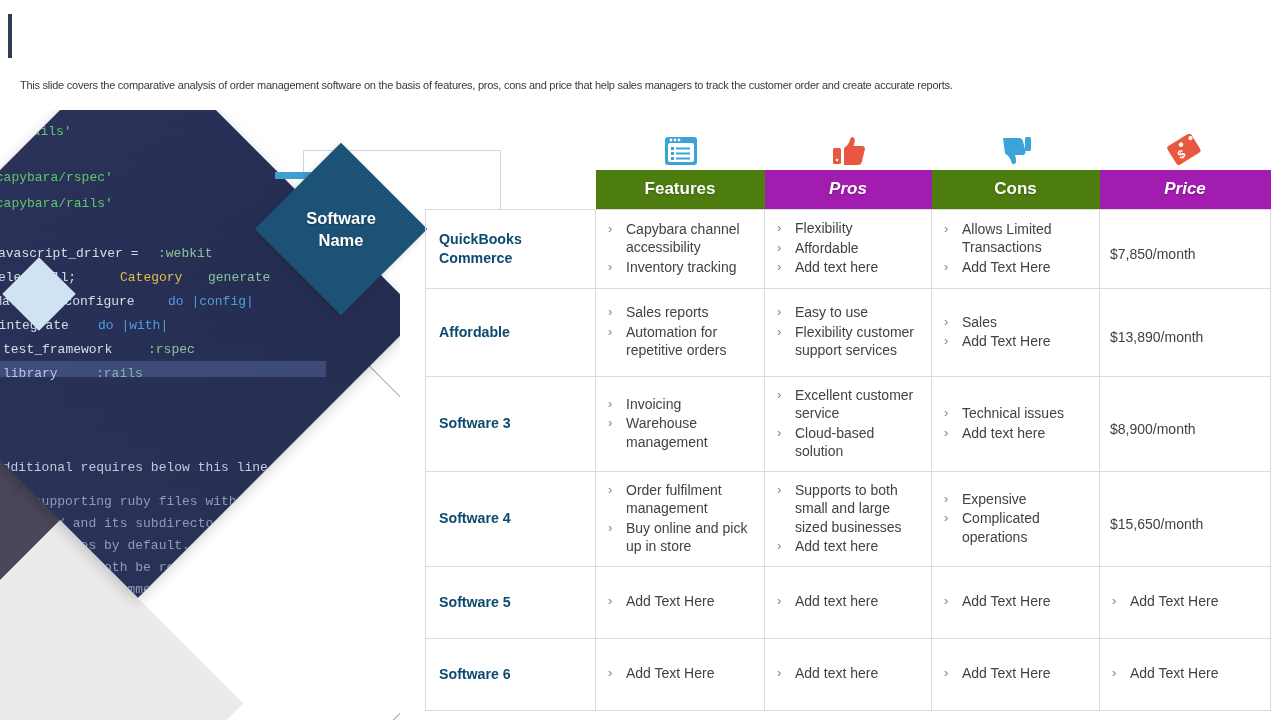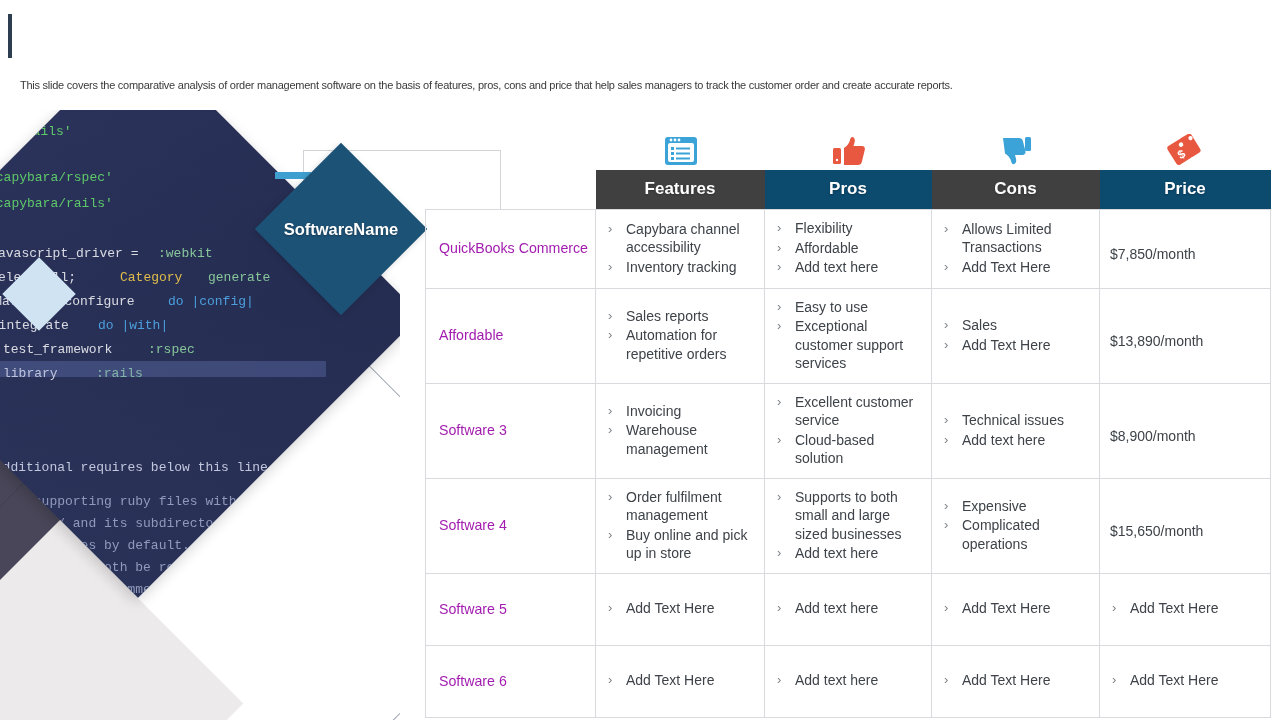--- a/index.html
+++ b/index.html
@@ -90,21 +90,21 @@
   }
   .sn-diamond {
     position: absolute; left: 280px; top: 168px;
     width: 122px; height: 122px; background: #1d5277;
     transform: rotate(45deg);
     box-shadow: 0 2px 6px rgba(0,0,0,.15);
   }
   .sn-label {
     position: absolute; left: 280px; top: 168px;
     width: 122px; height: 122px;
-    display: flex; flex-direction: row;
+    display: flex; flex-direction: column;
     align-items: center; justify-content: center;
     color: #fff; font-weight: bold; font-size: 16.5px; line-height: 22px;
     text-align: center; text-shadow: 0 1px 2px rgba(0,0,0,.35);
   }
 
   
   .icon-row { position: absolute; top: 132px; left: 596px; width: 674px; height: 38px; }
   .icon-cell {
     position: absolute; top: 0; height: 38px;
     display: flex; align-items: center; justify-content: center;
@@ -116,26 +116,26 @@
     width: 845px; border-collapse: collapse;
     table-layout: fixed;
   }
   .table td, .table th { border: 1px solid #d8dadd; vertical-align: middle; }
   .thead-blank { border: none !important; background: transparent; }
   .th {
     height: 39px; color: #fff; font-size: 17px; font-weight: bold;
     text-align: center; border: none !important;
     text-shadow: 0 1px 2px rgba(0,0,0,.25);
   }
-  .th-blue { background: #404040; }
-  .th-red  { background: #0c4a6e; }
+  .th-blue { background: #4d7c0f; }
+  .th-red  { background: #a21caf; font-style: italic; }
 
   td.name-cell {
     width: 170px; padding: 10px 0 10px 13px;
-    font-size: 14.2px; font-weight: normal; color: #a21caf; line-height: 19px;
+    font-size: 14.2px; font-weight: bold; color: #0c4a6e; line-height: 19px;
   }
   td.list-cell { padding: 9px 6px 9px 8px; }
   td.price-cell {
     padding: 19px 8px 9px 10px; font-size: 14px; color: #3d4349;
   }
   ul.bullets { list-style: none; }
   ul.bullets li {
     position: relative; padding-left: 22px;
     font-size: 14px; color: #3d4349; line-height: 18.5px; margin-bottom: 1px;
   }
@@ -307,21 +307,21 @@
           <td class="name-cell">Affordable</td>
           <td class="list-cell">
             <ul class="bullets">
               <li><span class="chev">›</span><span>Sales reports</span></li>
               <li><span class="chev">›</span><span>Automation for repetitive orders</span></li>
             </ul>
           </td>
           <td class="list-cell">
             <ul class="bullets">
               <li><span class="chev">›</span><span>Easy to use</span></li>
-              <li><span class="chev">›</span><span>Exceptional customer support services</span></li>
+              <li><span class="chev">›</span><span>Flexibility customer support services</span></li>
             </ul>
           </td>
           <td class="list-cell">
             <ul class="bullets">
               <li><span class="chev">›</span><span>Sales</span></li>
               <li><span class="chev">›</span><span>Add Text Here</span></li>
             </ul>
           </td>
           <td class="price-cell"><span>$13,890/month</span></td>
         </tr>

